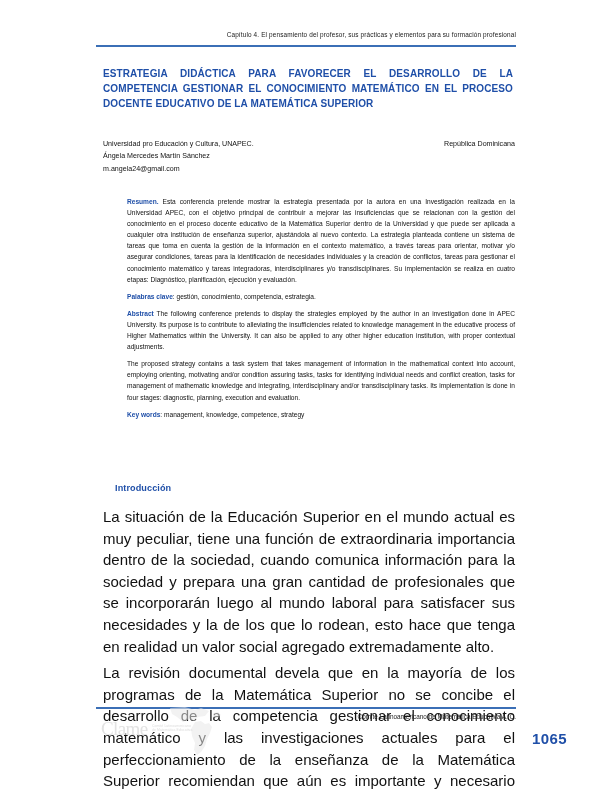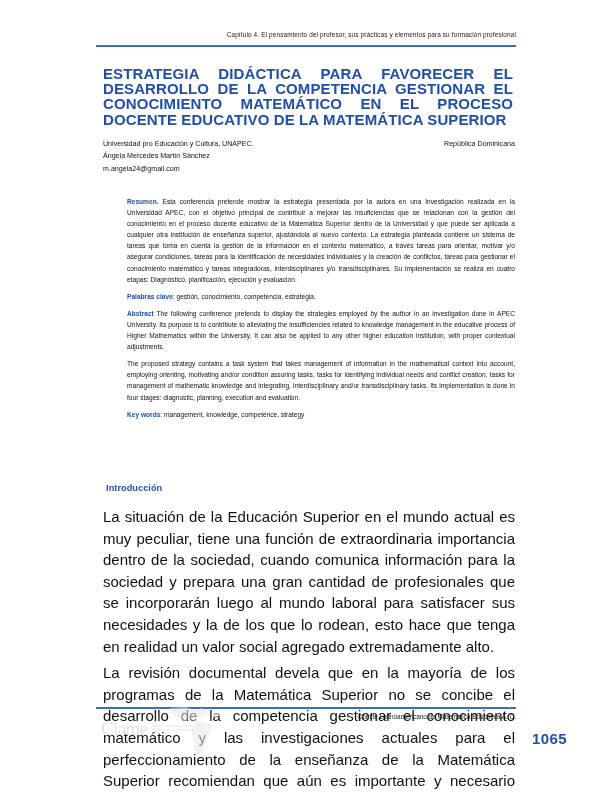--- a/index.html
+++ b/index.html
@@ -44,21 +44,21 @@
     height: 1.6px;
     background: #3b6fb6;
   }
 
   
   .doc-title {
     position: absolute;
     left: 103px;
     top: 66px;
     width: 410px;
-    font-size: 15px;
+    font-size: 10px;
     font-weight: bold;
     line-height: 15.2px;
     color: #1f4fa8;
     text-align: justify;
     text-justify: inter-word;
     letter-spacing: 0.1px;
   }
   .doc-title > span { display: inline; }
 
   
@@ -98,21 +98,21 @@
   }
   .abstract-block p:last-child { margin-bottom: 0; }
   .lead {
     color: #1f4fa8;
     font-weight: bold;
   }
 
   
   .section-heading {
     position: absolute;
-    left: 106px;
+    left: 115px;
     top: 483px;
     font-size: 9.1px;
     font-weight: bold;
     color: #1f4fa8;
     letter-spacing: 0.1px;
   }
 
   
   .body-block {
     position: absolute;

